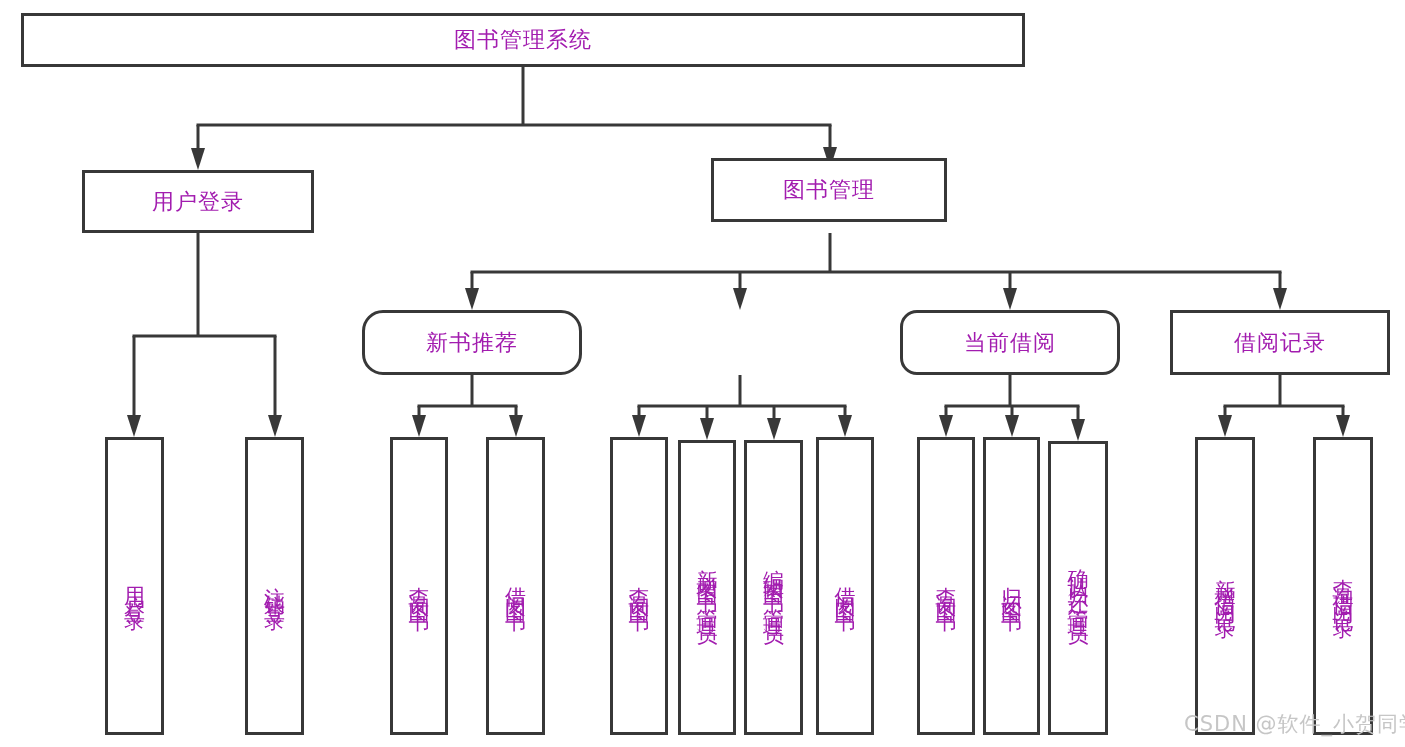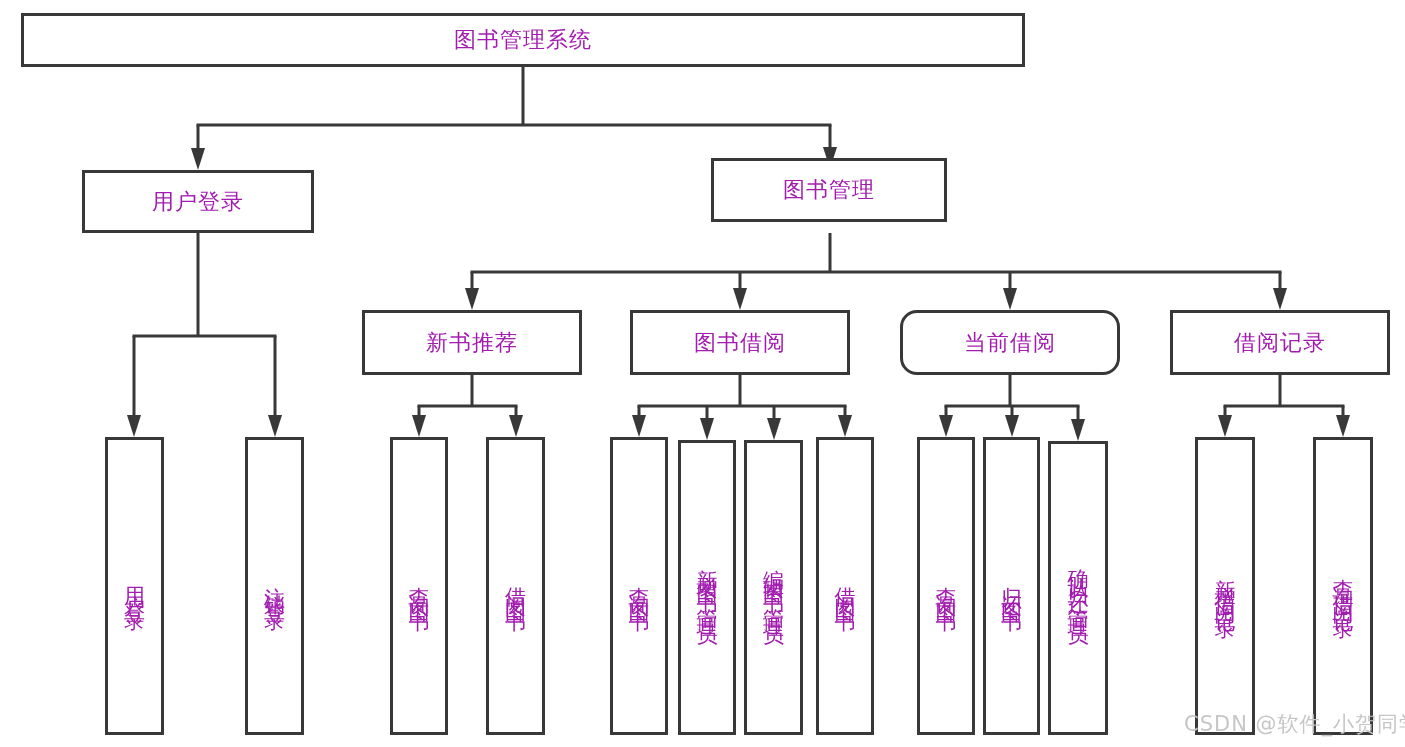--- a/index.html
+++ b/index.html
@@ -107,22 +107,21 @@
       <polygon points="1218,415 1232,415 1225,437" fill="#383838"></polygon>
       <line x1="1343" y1="406" x2="1343" y2="417" stroke="#383838" stroke-width="3"></line>
       <polygon points="1336,415 1350,415 1343,437" fill="#383838"></polygon>
     </svg>
 
   <div class="node" style="left:21px; top:13px; width:1004px; height:54px;">图书管理系统</div>
 
   <div class="node" style="left:82px; top:170px; width:232px; height:63px;">用户登录</div>
   <div class="node" style="left:711px; top:158px; width:236px; height:64px;">图书管理</div>
 
-  <div class="node" style="left:362px; top:310px; width:220px; height:65px;">新书推荐</div>
-  <div class="node" style="left:630px; top:310px; width:220px; height:65px;">图书借阅</div>
+  <div class="node" style="left:362px; top:310px; width:220px; height:65px;border-radius:21px;">新书推荐</div>
   <div class="node" style="left:900px; top:310px; width:220px; height:65px;border-radius:17px;">当前借阅</div>
   <div class="node" style="left:1170px; top:310px; width:220px; height:65px;">借阅记录</div>
 
   <div class="node leaf" style="left:105px; top:437px; width:59px; height:298px;">用户登录</div>
   <div class="node leaf" style="left:245px; top:437px; width:59px; height:298px;">注销登录</div>
 
   <div class="node leaf" style="left:390px; top:437px; width:58px; height:298px;">查询图书</div>
   <div class="node leaf" style="left:486px; top:437px; width:59px; height:298px;">借阅图书</div>
 
   <div class="node leaf" style="left:610px; top:437px; width:58px; height:298px;">查询图书</div>

